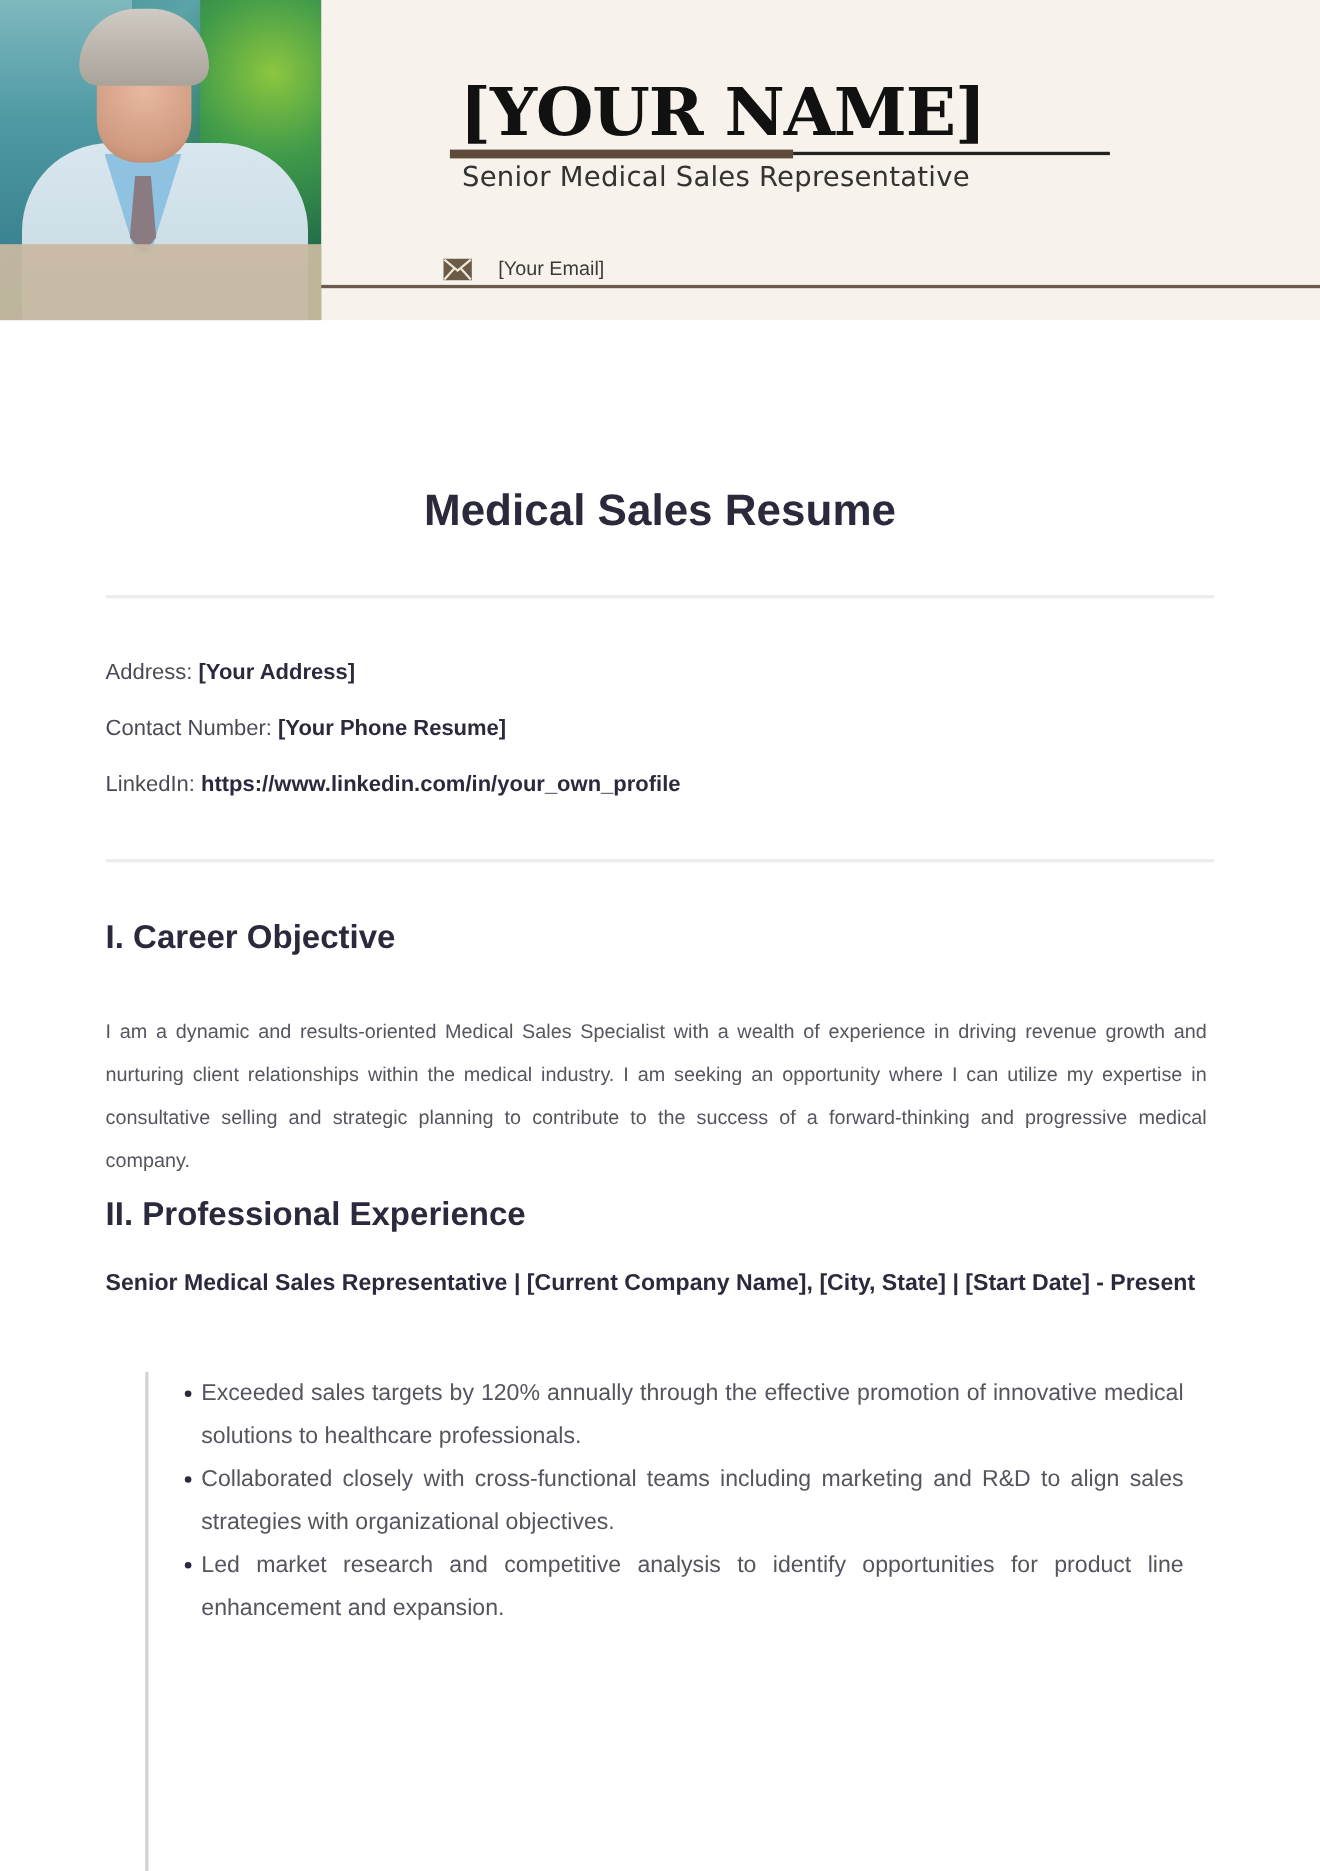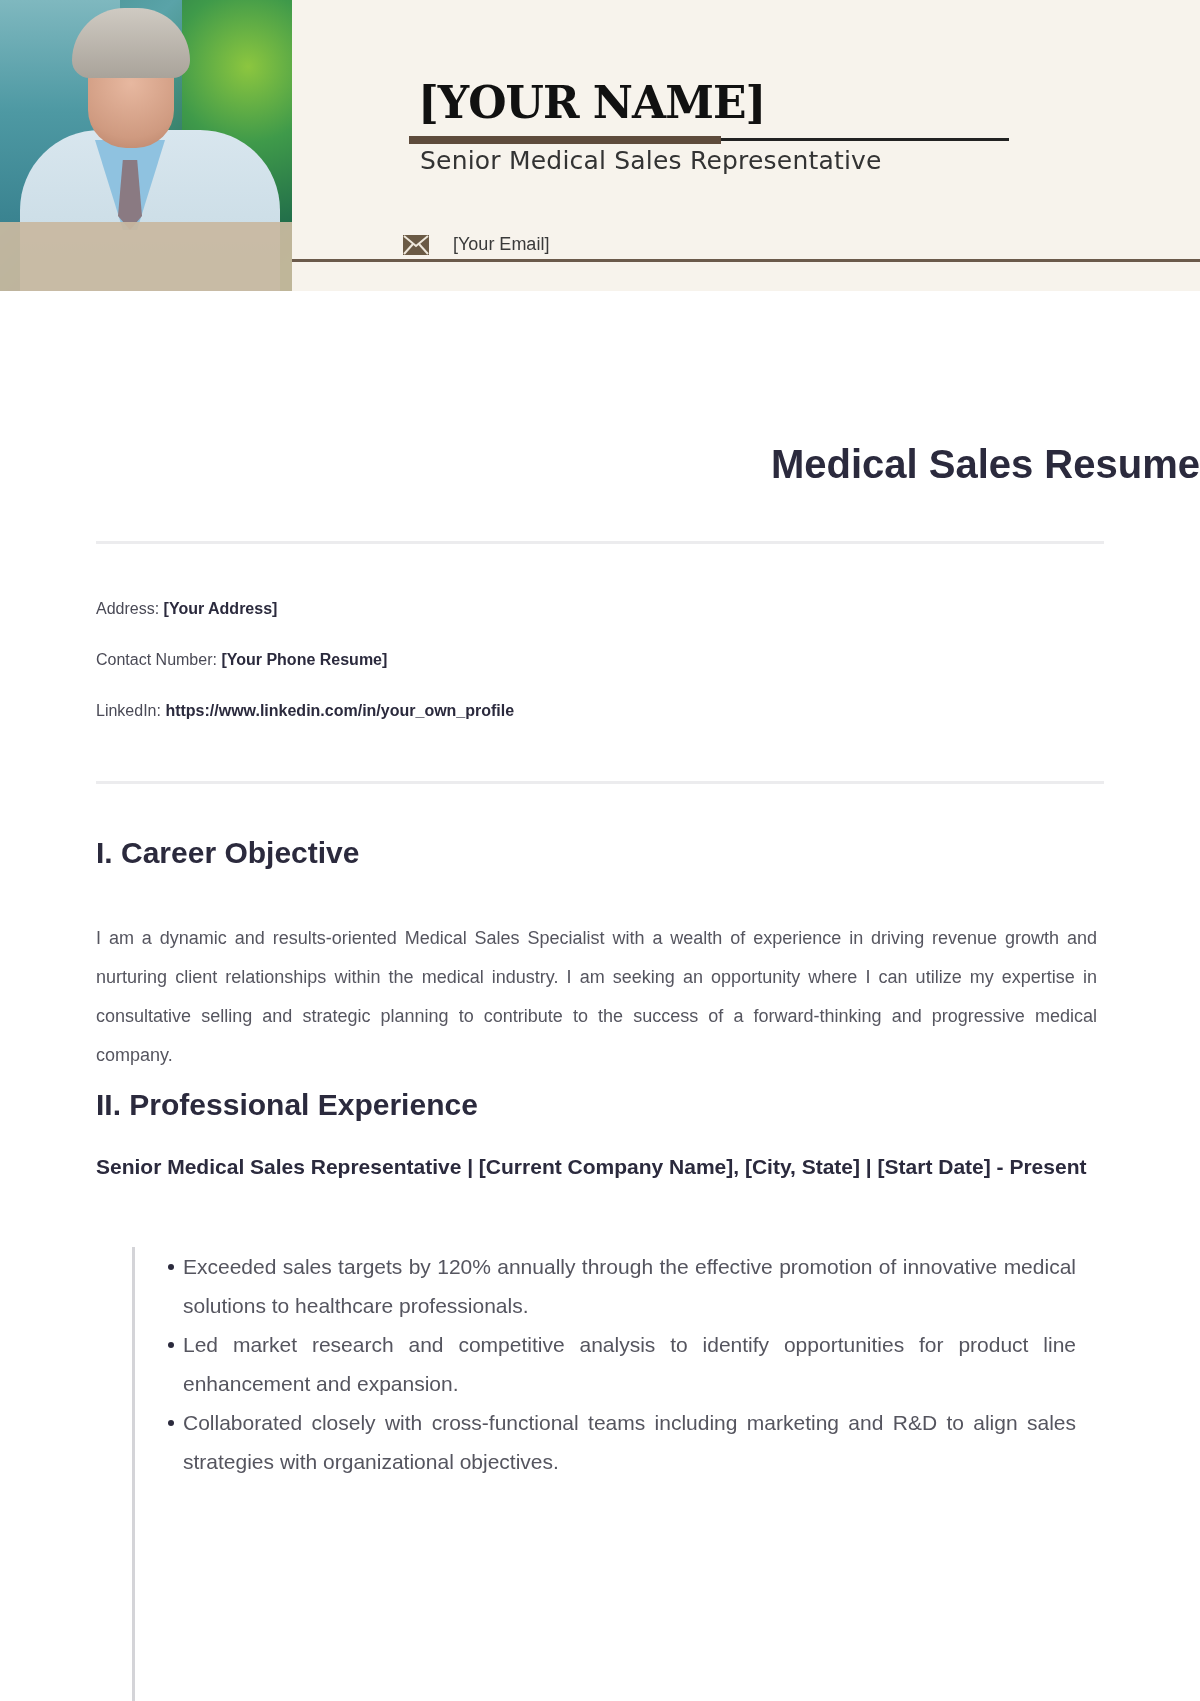--- a/index.html
+++ b/index.html
@@ -20,35 +20,35 @@
                   background: #8fc2e0; clip-path: polygon(0 0, 100% 0, 60% 100%, 40% 100%); }
   .photo .tie { position: absolute; left: 118px; top: 160px; width: 24px; height: 70px; background: #8a7a82;
                 clip-path: polygon(20% 0, 80% 0, 100% 80%, 50% 100%, 0 80%); }
   .photo .face { position: absolute; left: 88px; top: 30px; width: 86px; height: 118px; border-radius: 42px 42px 38px 38px;
                  background: radial-gradient(circle at 50% 45%, #e7b8a0 0%, #cf9a80 70%, #b98268 100%); }
   .photo .hair { position: absolute; left: 72px; top: 8px; width: 118px; height: 70px; border-radius: 60px 60px 20px 20px;
                  background: linear-gradient(180deg, #cfcac2 0%, #a9a39a 100%); }
   .photo .band { position: absolute; left: 0; top: 222px; width: 292px; height: 69px; background: rgba(200,184,160,0.93); }
 
   .name { position: absolute; left: 418px; top: 78px; font-family: "DejaVu Serif", serif; font-weight: bold;
-          font-size: 44px; color: #111111; letter-spacing: -1px; line-height: 50px; }
+          font-size: 60px; color: #111111; letter-spacing: -1px; line-height: 50px; }
   .name-bar-thick { position: absolute; left: 409px; top: 136px; width: 312px; height: 8px; background: #5e4b3c; }
   .name-bar-thin { position: absolute; left: 721px; top: 138px; width: 288px; height: 3px; background: #222222; }
   .job-title { position: absolute; left: 420px; top: 146px; font-family: "DejaVu Sans", sans-serif; font-size: 25px;
                color: #333333; letter-spacing: 0.2px; }
   .email-row { position: absolute; left: 403px; top: 234px; display: flex; align-items: center; }
   .email-icon { width: 26px; height: 20px; position: relative; }
   .email-label { margin-left: 24px; font-family: Liberation Sans, sans-serif; font-size: 18px; color: #3a3a3a; }
   .header-rule { position: absolute; left: 292px; top: 259px; width: 908px; height: 3px; background: #6b5a4b; }
 
   
-  .doc-title { position: absolute; left: 0; top: 442px; width: 1200px; text-align: right; font-weight: bold;
+  .doc-title { position: absolute; left: 0; top: 442px; width: 1200px; text-align: center; font-weight: bold;
                font-size: 40px; color: #2b2a3d; }
   .hr { position: absolute; left: 96px; width: 1008px; height: 3px; background: #ececee; }
-  .info-line { position: absolute; left: 96px; font-size: 16px; color: #4a4a56; }
+  .info-line { position: absolute; left: 96px; font-size: 20px; color: #4a4a56; }
   .info-line b { color: #2b2a3d; }
   .section-h { position: absolute; left: 96px; font-weight: bold; font-size: 30px; color: #2b2a3d; }
   .para { position: absolute; left: 96px; width: 1001px; font-size: 18px; line-height: 39px; color: #55555f;
           text-align: justify; margin-top: 24px; }
   .job-head { position: absolute; left: 96px; top: 1147px; width: 1006px; font-weight: bold; font-size: 21px;
               line-height: 39px; color: #2b2a3d; }
   .bullets-wrap { position: absolute; left: 132px; top: 1247px; width: 940px; border-left: 3px solid #d4d4d8; height: 460px; }
   .bullets { list-style: none; position: absolute; left: 33px; top: 0; width: 908px; }
   .bullets li { position: relative; padding-left: 15px; font-size: 21px; line-height: 39px; color: #55555f;
                 text-align: justify; }
@@ -105,16 +105,16 @@
 
 <div class="section-h" style="top:836px;">I. Career Objective</div>
 <p class="para" style="top:895px;">I am a dynamic and results-oriented Medical Sales Specialist with a wealth of experience in driving revenue growth and nurturing client relationships within the medical industry. I am seeking an opportunity where I can utilize my expertise in consultative selling and strategic planning to contribute to the success of a forward-thinking and progressive medical company.</p>
 
 <div class="section-h" style="top:1088px;">II. Professional Experience</div>
 <div class="job-head">Senior Medical Sales Representative | [Current Company Name], [City, State] | [Start Date] - Present</div>
 
 <div class="bullets-wrap">
   <ul class="bullets">
     <li>Exceeded sales targets by 120% annually through the effective promotion of innovative medical solutions to healthcare professionals.</li>
+    <li>Collaborated closely with cross-functional teams including marketing and R&amp;D to align sales strategies with organizational objectives.</li>
     <li>Led market research and competitive analysis to identify opportunities for product line enhancement and expansion.</li>
-    <li>Collaborated closely with cross-functional teams including marketing and R&amp;D to align sales strategies with organizational objectives.</li>
   </ul>
 </div>
 
 </body></html>

